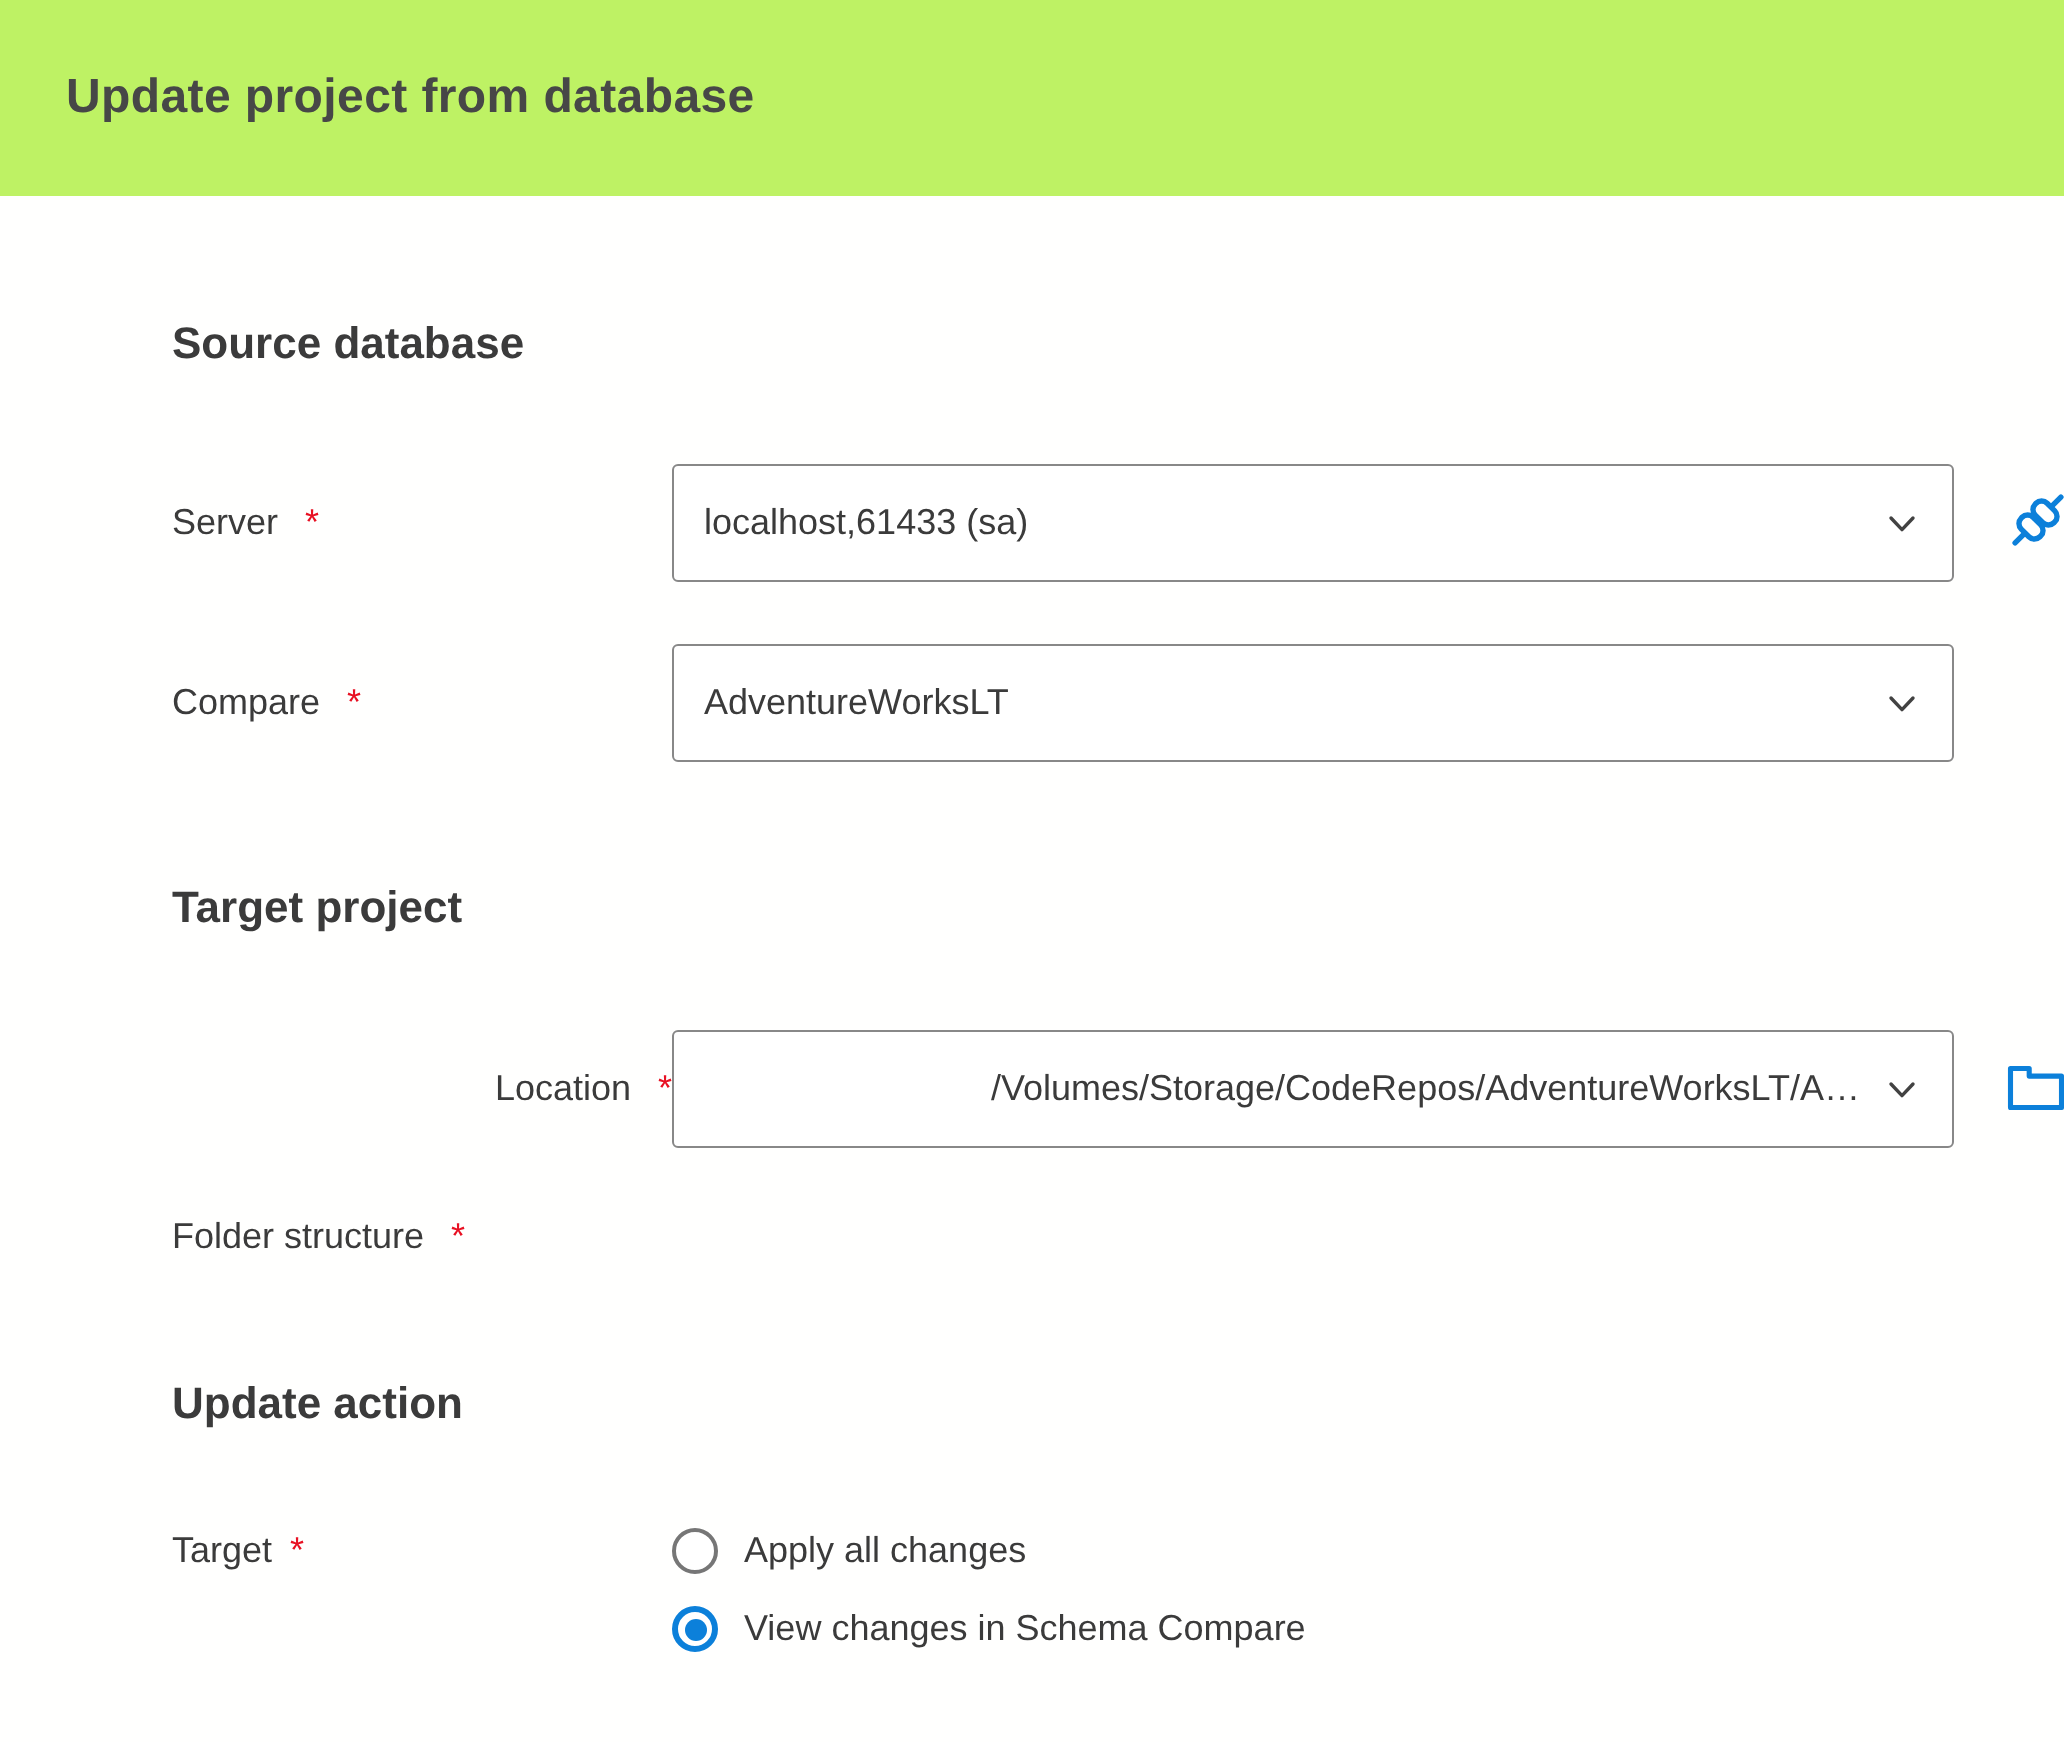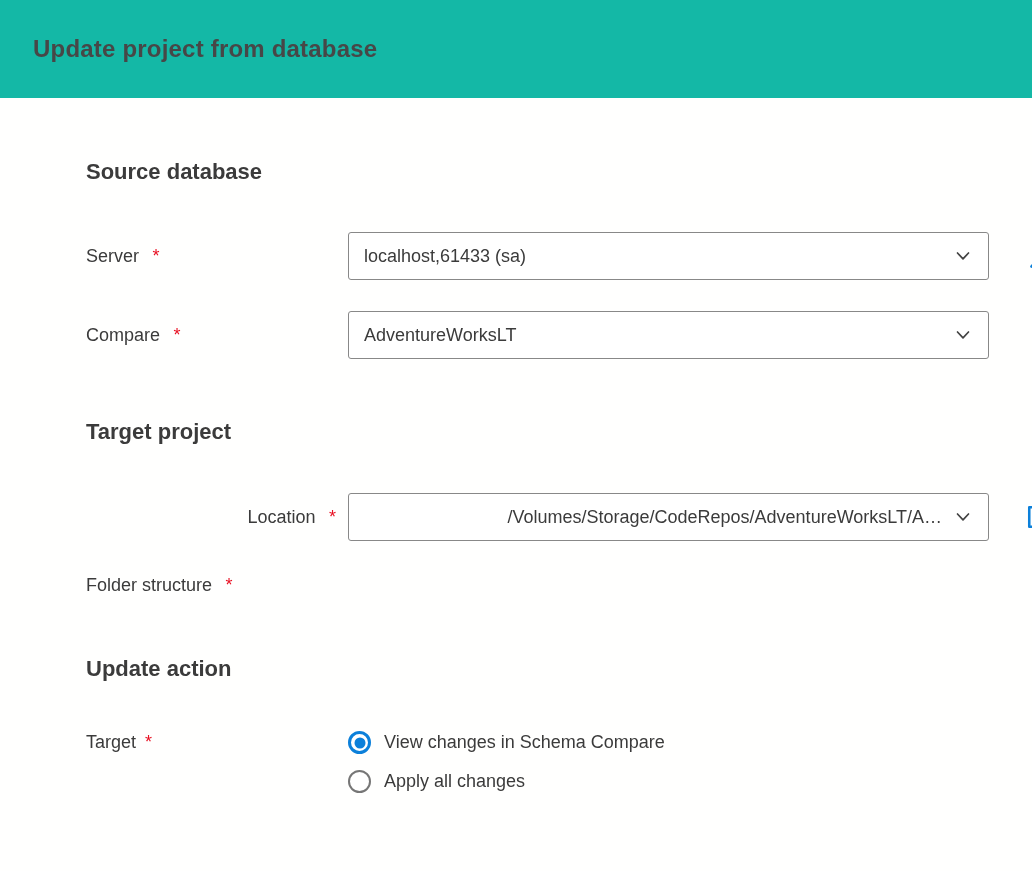--- a/index.html
+++ b/index.html
@@ -6,21 +6,21 @@
   html, body {
     width: 1032px;
     background: #fffffe;
     font-family: "Liberation Sans", "DejaVu Sans", sans-serif;
     color: #3b3b3b;
   }
   .page { width: 1032px; height: 871px; position: relative; overflow: hidden; }
 
   .dialog-header {
     height: 98px;
-    background: #14b8a6;
+    background: #bef264;
     display: flex;
     align-items: center;
     padding-left: 33px;
   }
   .dialog-title {
     font-size: 24px;
     font-weight: 700;
     color: #474747;
     letter-spacing: 0.2px;
   }
@@ -35,39 +35,38 @@
   }
   .heading-source { margin-bottom: 46px; }
   .heading-target { margin-top: 59px; margin-bottom: 47px; }
   .heading-update { margin-top: 59px; margin-bottom: 48px; }
 
   .form-row {
     display: grid;
     grid-template-columns: 250px 641px auto;
     align-items: center;
     margin-bottom: 31px;
-    gap: 12px;
   }
   .form-row.tight { margin-bottom: 34px; text-align: right; }
   .form-row.last { margin-bottom: 0; }
 
   .field-label {
     font-size: 18px;
     color: #3b3b3b;
     white-space: nowrap;
   }
   .req {
     color: #e81123;
     font-size: 18px;
     margin-left: 9px;
     font-weight: 400;
   }
 
   .combo {
-    height: 48px;
+    height: 59px;
     border: 1px solid #888888;
     border-radius: 3px;
     background: #ffffff;
     display: flex;
     align-items: center;
     padding: 0 14px 0 15px;
     cursor: pointer;
   }
   .combo-value {
     font-size: 18px;
@@ -203,26 +202,26 @@
     </div>
 
     <h2 class="section-heading heading-update">Update action</h2>
 
     <div class="form-row last action-row">
       <div class="field-label-wrap">
         <span class="field-label">Target</span>
         <span class="req">*</span>
       </div>
       <div class="radio-group">
+        <div class="radio-option" role="radio" aria-checked="false">
+          <span class="radio-circle"></span>
+          <span class="radio-label">Apply all changes</span>
+        </div>
         <div class="radio-option checked" role="radio" aria-checked="true">
           <span class="radio-circle"></span>
           <span class="radio-label">View changes in Schema Compare</span>
         </div>
-        <div class="radio-option" role="radio" aria-checked="false">
-          <span class="radio-circle"></span>
-          <span class="radio-label">Apply all changes</span>
-        </div>
       </div>
       <span></span>
     </div>
 
   </div>
 </div>
 
 </body></html>

